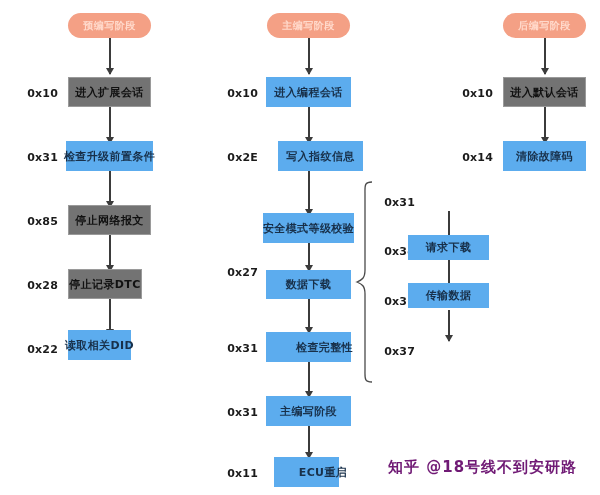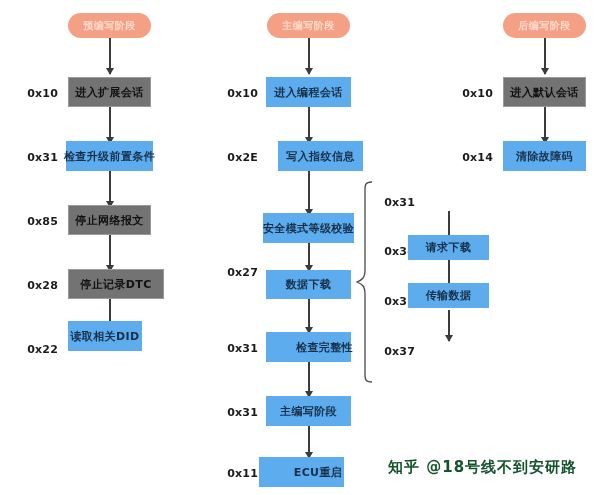--- a/index.html
+++ b/index.html
@@ -81,21 +81,21 @@
   }
 
   
   .brace { position: absolute; }
 
   
   .watermark {
     position: absolute;
     font-size: 15px;
     font-weight: bold;
-    color: #14532d;
+    color: #701a75;
     letter-spacing: 1px;
     white-space: nowrap;
     user-select: none;
   }
 </style>
 </head>
 <body>
 
 <div id="canvas">
 
@@ -126,29 +126,29 @@
 
   <div class="code" style="left:18px; top:215px; width:40px;">0x85</div>
   <div class="node white" style="left:68px; top:205px; width:83px; height:30px;">停止网络报文</div>
 
   <div class="arrow" style="left:109px; top:235px; height:36px;">
     <div class="shaft"></div>
       <div class="head"></div>
     </div>
 
   <div class="code" style="left:18px; top:279px; width:40px;">0x28</div>
-  <div class="node white" style="left:68px; top:269px; width:96px; height:30px;">停止记录DTC</div>
+  <div class="node white" style="left:68px; top:269px; width:74px; height:30px;">停止记录DTC</div>
 
   <div class="arrow" style="left:109px; top:299px; height:36px;">
     <div class="shaft"></div>
       <div class="head"></div>
     </div>
 
   <div class="code" style="left:18px; top:343px; width:40px;">0x22</div>
-  <div class="node blue" style="left:68px; top:321px; width:74px; height:30px;">读取相关DID</div>
+  <div class="node blue" style="left:68px; top:330px; width:63px; height:30px;">读取相关DID</div>
 
   <div class="arrow" style="left:308px; top:38px; height:36px;">
     <div class="shaft"></div>
       <div class="head"></div>
     </div>
 
   <div class="code" style="left:218px; top:87px; width:40px;">0x10</div>
   <div class="node blue" style="left:266px; top:77px; width:85px; height:30px;">进入编程会话</div>
 
   <div class="arrow" style="left:308px; top:107px; height:36px;">
@@ -189,21 +189,21 @@
 
   <div class="code" style="left:218px; top:406px; width:40px;">0x31</div>
   <div class="node blue" style="left:266px; top:396px; width:85px; height:30px;">主编写阶段</div>
 
   <div class="arrow" style="left:308px; top:426px; height:32px;">
     <div class="shaft"></div>
       <div class="head"></div>
     </div>
 
   <div class="code" style="left:218px; top:467px; width:40px;">0x11</div>
-  <div class="node blue" style="left:259px; top:457px; width:85px; height:30px;padding-left:33px;">ECU重启</div>
+  <div class="node blue" style="left:274px; top:457px; width:65px; height:30px;padding-left:33px;">ECU重启</div>
 
   <div class="arrow" style="left:544px; top:38px; height:36px;">
     <div class="shaft"></div>
       <div class="head"></div>
     </div>
 
   <div class="code" style="left:453px; top:87px; width:40px;">0x10</div>
   <div class="node white" style="left:503px; top:77px; width:83px; height:30px;">进入默认会话</div>
 
   <div class="arrow" style="left:544px; top:107px; height:36px;">

